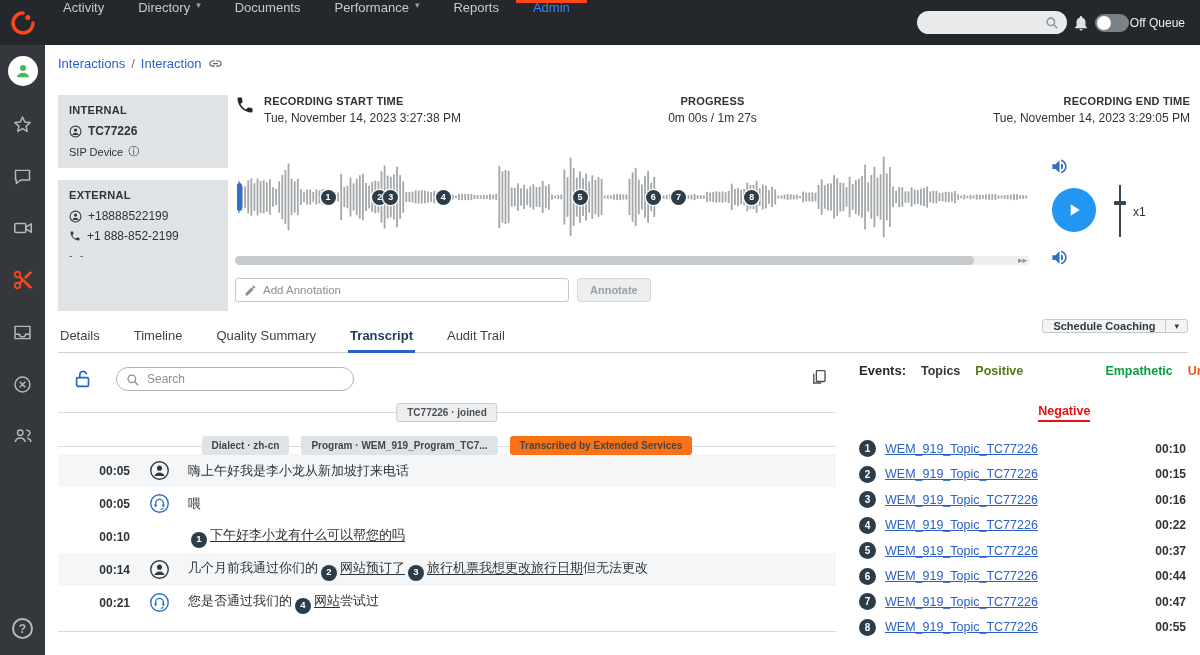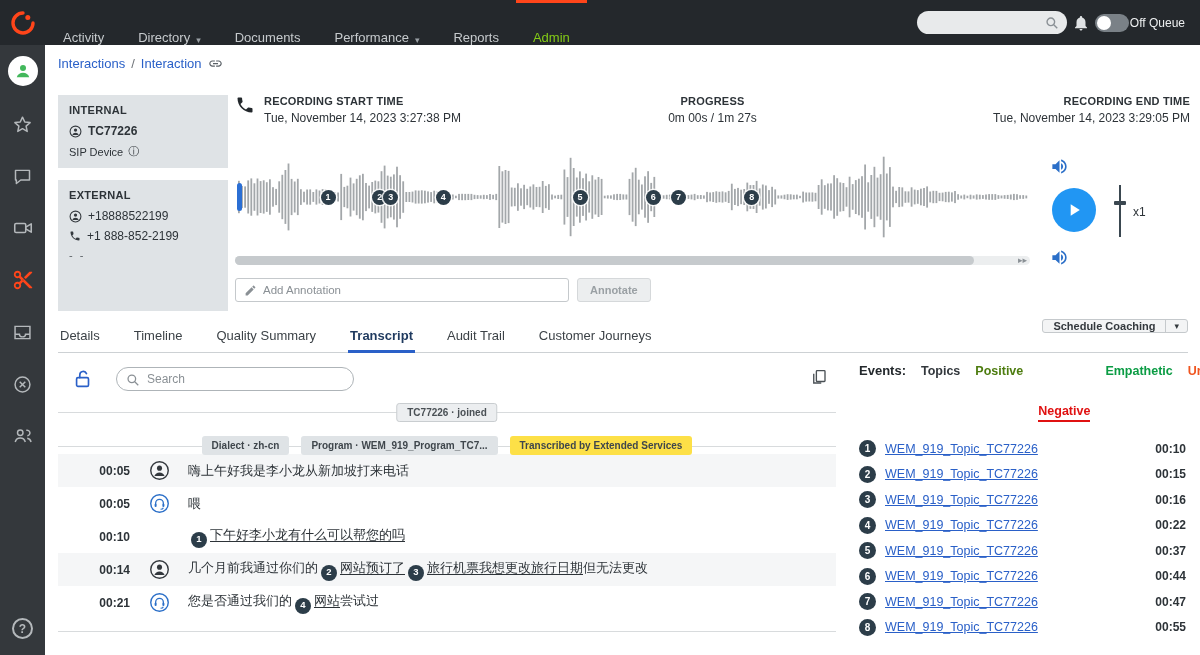--- a/index.html
+++ b/index.html
@@ -3,22 +3,22 @@
 <meta charset="utf-8">
 <style>
 *{margin:0;padding:0;box-sizing:border-box}
 body{width:1200px;height:655px;overflow:hidden;font-family:"Liberation Sans","DejaVu Sans",sans-serif;background:#fff;color:#2d3338}
 .app{position:relative;width:1200px;height:655px}
 
 
 .topnav{position:absolute;top:0;left:0;right:0;height:45px;background:#24282c;display:flex;align-items:stretch}
 .logo{width:46px;display:flex;align-items:center;justify-content:center;cursor:pointer}
 .nav-items{display:flex}
-.nav-item{display:flex;align-items:flex-end;padding:0 17px;font-size:13px;color:#c6cacd;cursor:pointer;gap:6px}
-.nav-item.active{color:#84cc16;box-shadow:inset 0 3px 0 #ff451a}
+.nav-item{display:flex;align-items:flex-start;padding:0 17px;font-size:13px;color:#c6cacd;cursor:pointer;gap:6px}
+.nav-item.active{color:#3b82f6;box-shadow:inset 0 3px 0 #ff451a}
 .caret{font-size:9px;color:#9aa0a5}
 .nav-right{margin-left:auto;display:flex;align-items:center;gap:5px;padding-right:15px}
 .gsearch{position:relative;width:150px;height:23px;background:#e8eaeb;border-radius:12px}
 .gsearch input{width:100%;height:100%;background:transparent;border:none;outline:none;font-size:12px;padding:0 26px 0 12px;color:#33383d;font-family:inherit}
 .gsearch .mag{position:absolute;right:8px;top:4.5px}
 .toggle{width:34px;height:18px;border-radius:9px;background:#7a8187;position:relative;cursor:pointer}
 .knob{position:absolute;left:2px;top:2px;width:14px;height:14px;border-radius:50%;background:#fff}
 .offq{font-size:12px;color:#eef0f1;margin-left:-4px}
 
 
@@ -92,21 +92,21 @@
 .t-search{position:relative;margin-left:22px;width:238px;height:24px;border:1px solid #aeb4b8;border-radius:12px}
 .t-search input{width:100%;height:100%;border:none;outline:none;background:transparent;border-radius:12px;font-size:12px;padding:0 10px 0 30px;color:#33383d;font-family:inherit}
 .t-search input::placeholder{color:#8a9095}
 .t-search .mag{position:absolute;left:9px;top:5px}
 .t-copy{margin-left:auto;cursor:pointer}
 .jdiv{position:relative;margin-top:21px;border-top:1px solid #d8dbdd}
 .jchip{position:absolute;left:50%;top:-10px;transform:translateX(-50%);background:#eceef0;border:1px solid #c9cdd0;border-radius:3px;font-size:10px;font-weight:bold;color:#4a5055;padding:3px 10px;white-space:nowrap}
 .mdiv{position:relative;margin-top:33px;border-top:1px solid #d8dbdd}
 .mchips{position:absolute;left:0;right:0;top:-11px;display:flex;justify-content:center;gap:12px}
 .mchip{background:#dfe3e6;border-radius:3px;font-size:10px;font-weight:bold;color:#3f464c;padding:4px 10px;white-space:nowrap;cursor:default}
-.mchip.dark{background:#fde047}
+.mchip.dark{background:#f97316}
 .messages{margin-top:7px}
 .msg{display:flex;align-items:center;min-height:33px}
 .msg.alt{background:#f5f6f7}
 .msg-time{width:72px;text-align:right;font-size:12px;font-weight:bold;color:#2d3338;flex-shrink:0}
 .msg-icon{width:58px;display:flex;justify-content:center;flex-shrink:0}
 .msg-text{flex:1;font-size:13px;color:#2d3338;line-height:1.5;padding-right:10px}
 .useg{text-decoration:underline;text-underline-offset:2px}
 .nbadge{display:inline-flex;width:16px;height:16px;border-radius:50%;background:#2c3d49;color:#fff;font-size:9.5px;font-weight:bold;align-items:center;justify-content:center;margin:0 3px;vertical-align:-3px;flex-shrink:0}
 .msg-end{border-top:1px solid #d8dbdd;margin-top:12px}
 
@@ -620,21 +620,20 @@
           </svg>
       </div>
     </section>
 
     <div class="tabs">
       <div class="tab"><span>Details</span></div>
       <div class="tab"><span>Timeline</span></div>
       <div class="tab"><span>Quality Summary</span></div>
       <div class="tab active"><span>Transcript</span></div>
       <div class="tab"><span>Audit Trail</span></div>
-      <div class="tab"><span>Customer Journeys</span></div>
       <div class="coach">
         <span class="coach-label">Schedule Coaching</span>
         <span class="coach-sep"></span>
         <span class="caret">▾</span>
       </div>
     </div>
 
     <section class="transcript">
       <div class="t-toolbar">
         <svg viewBox="0 0 24 24" width="22" height="22">

